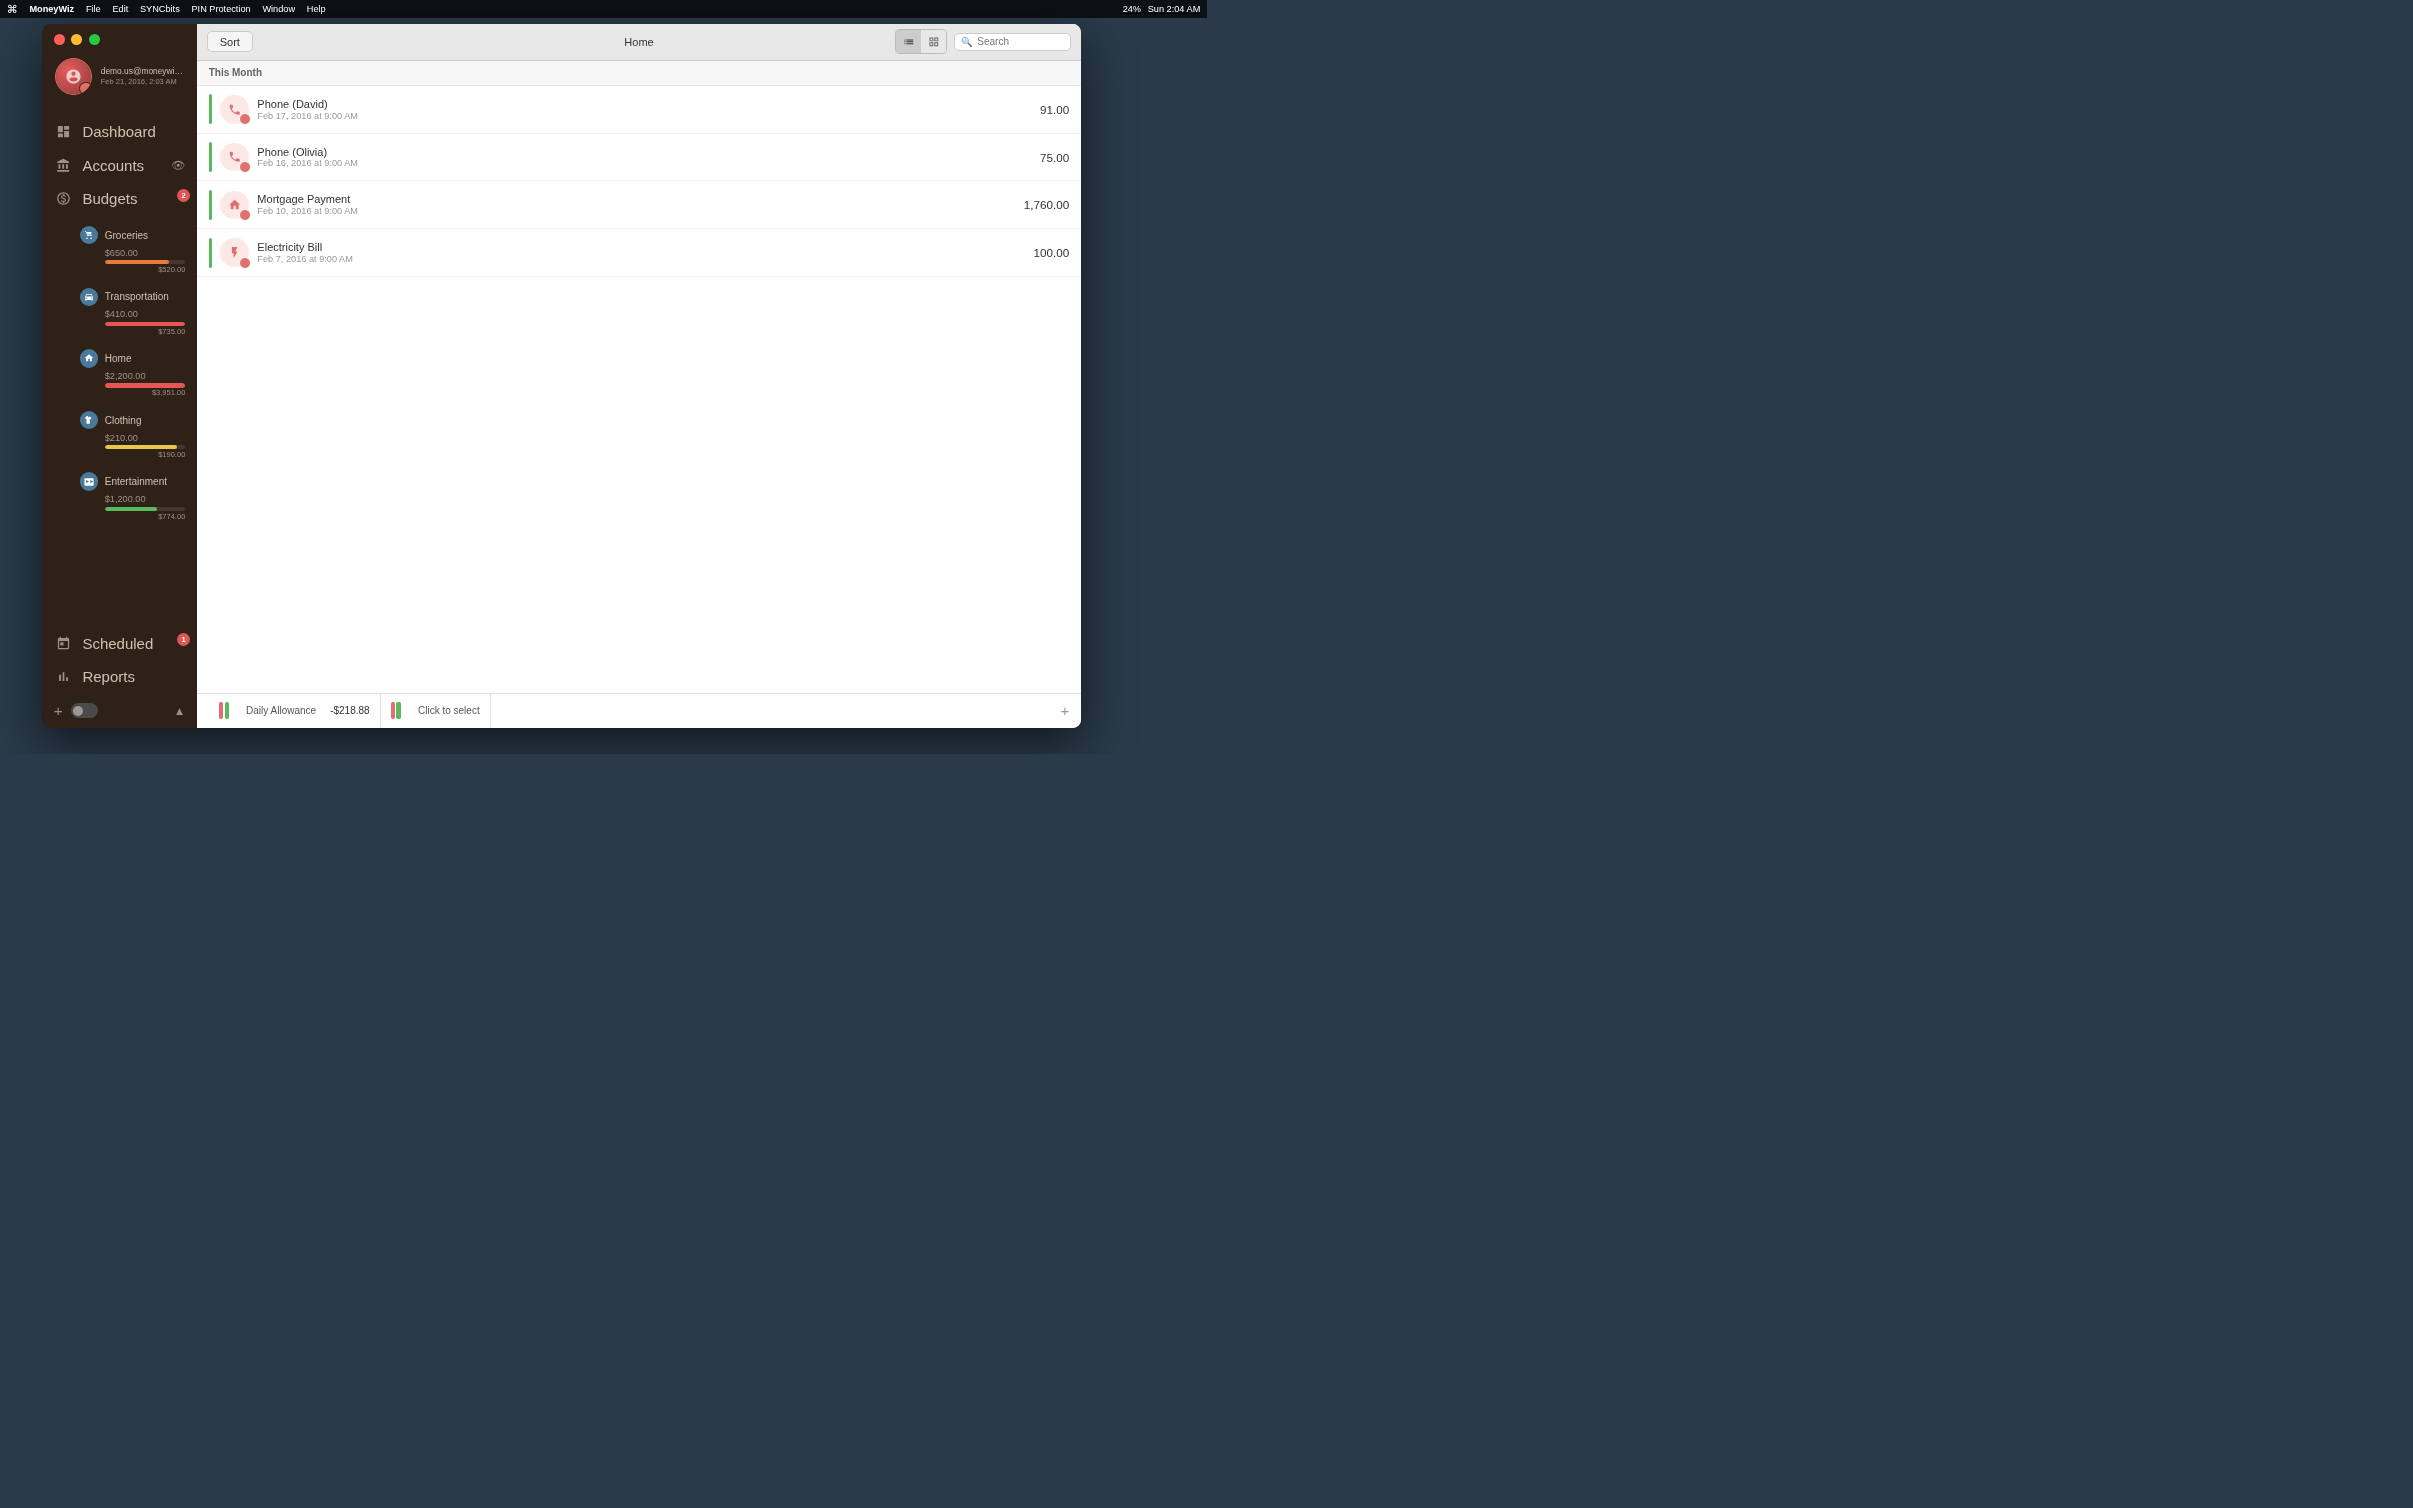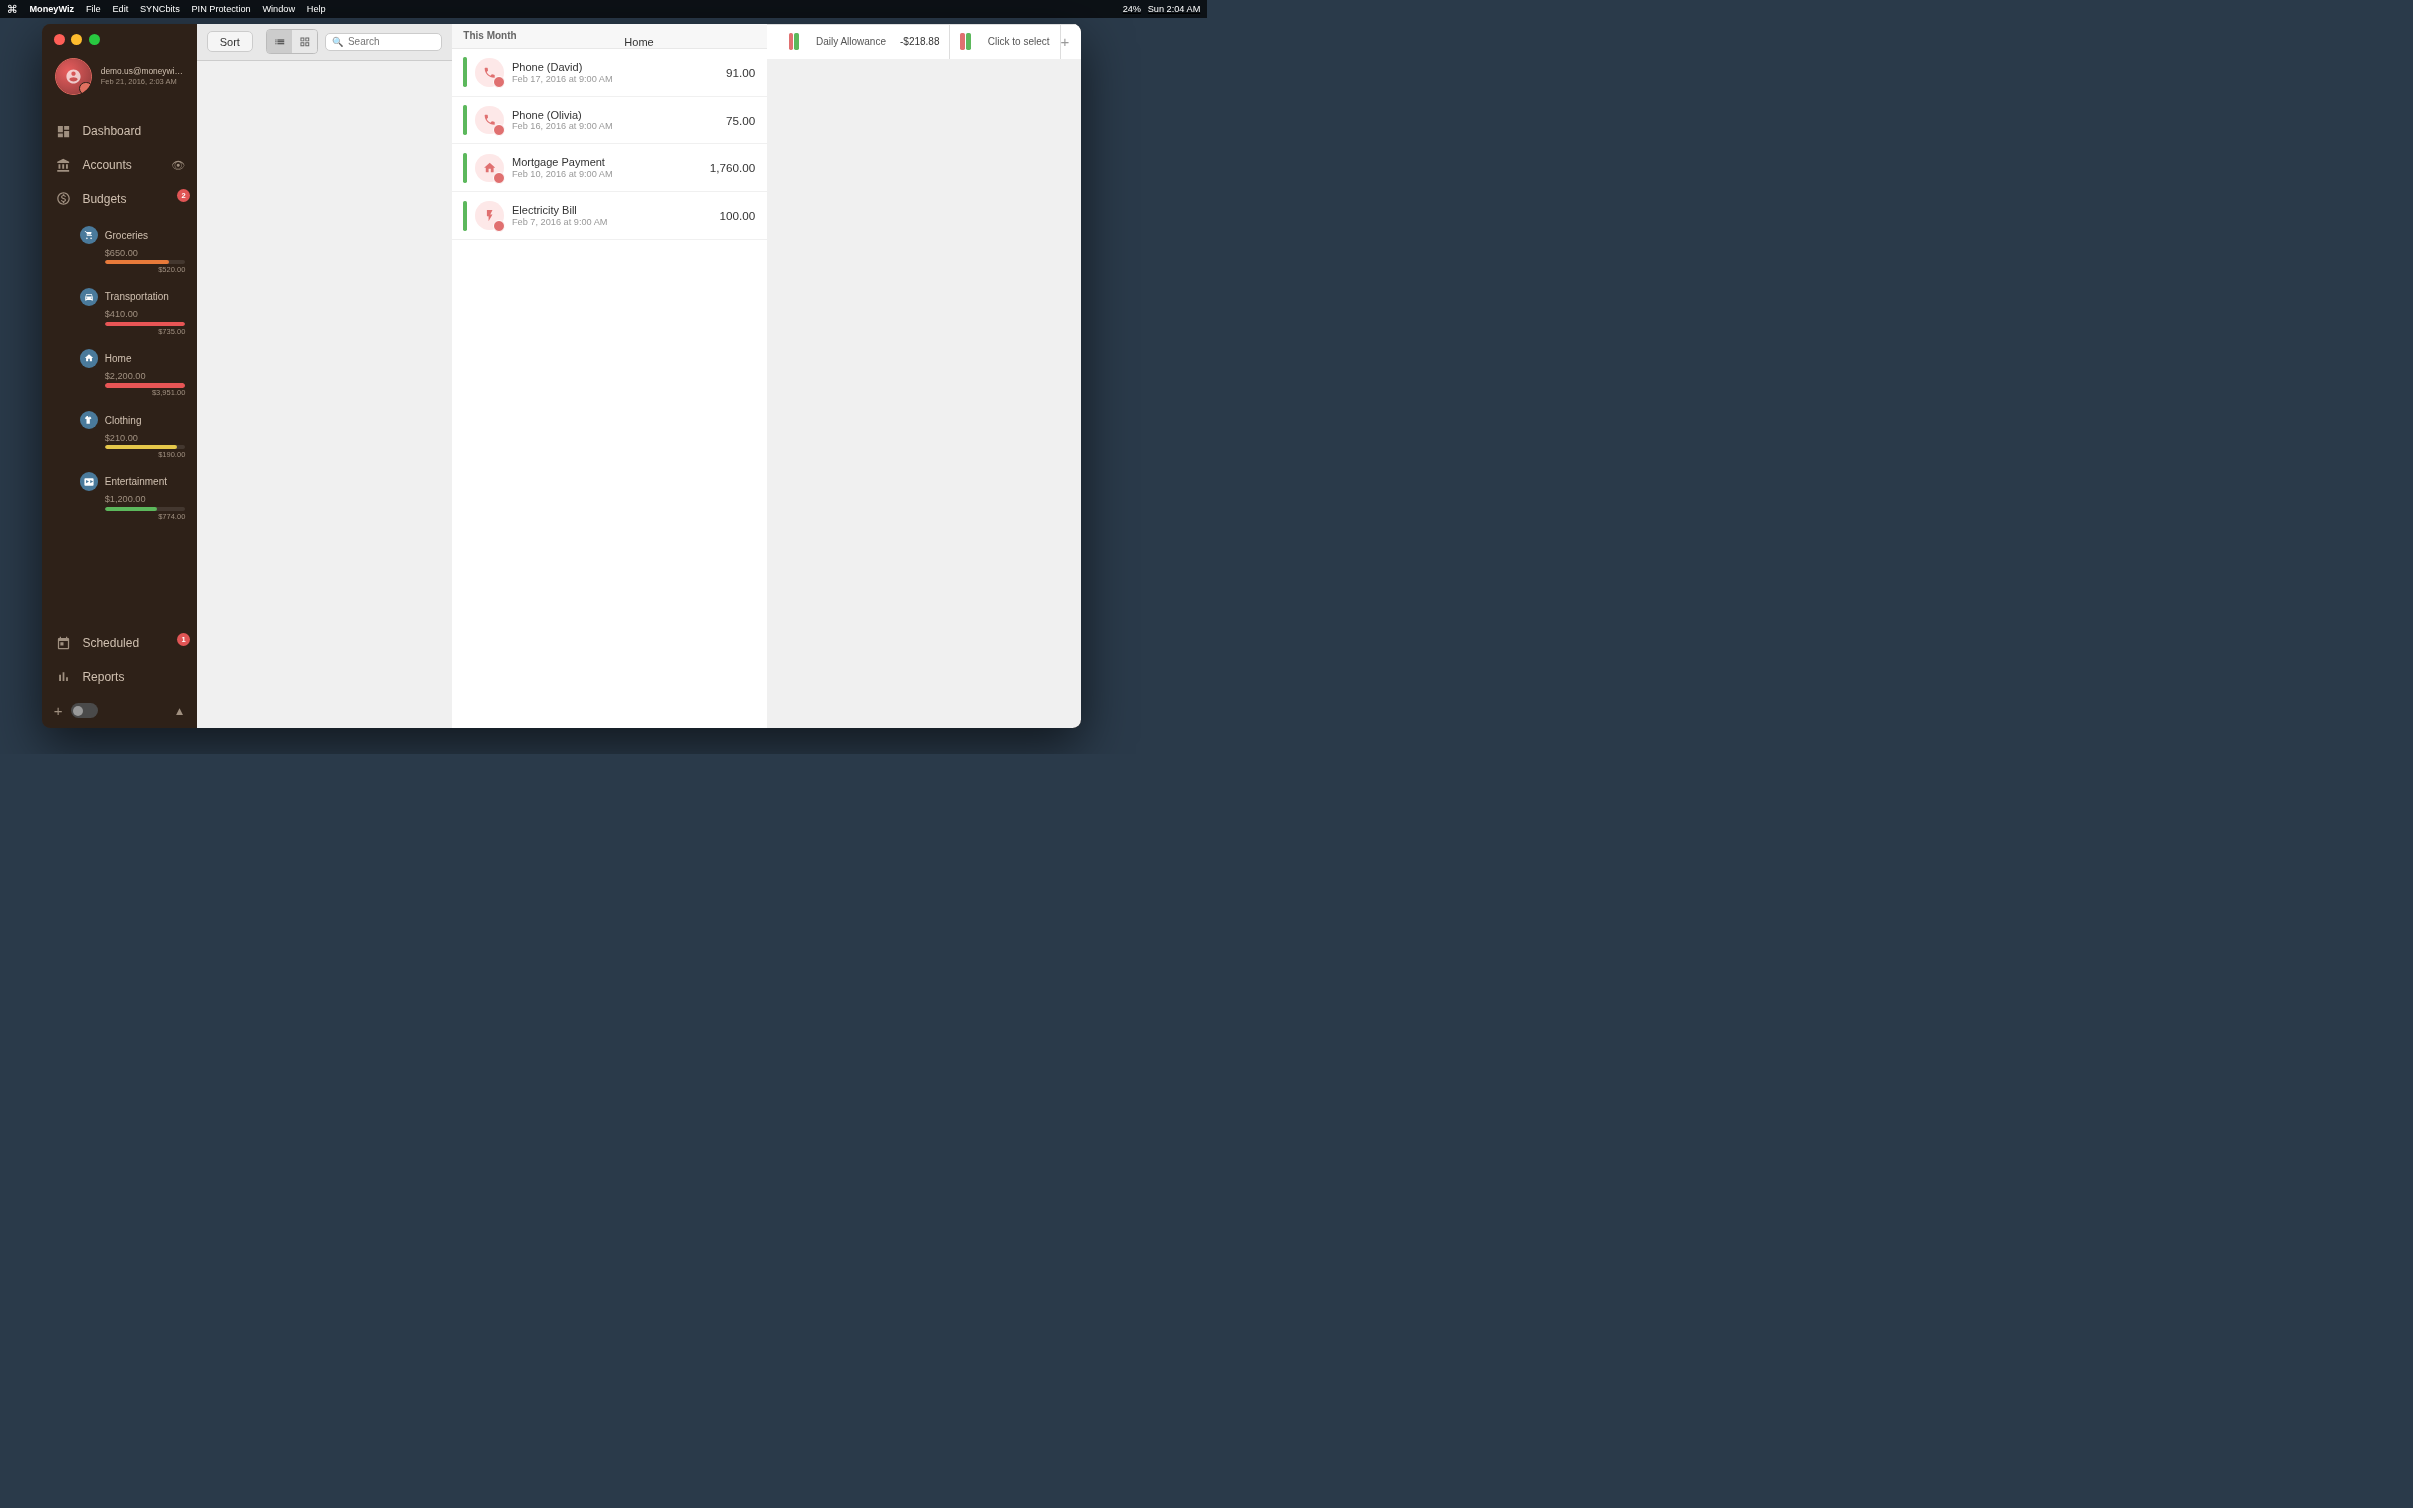--- a/index.html
+++ b/index.html
@@ -170,21 +170,21 @@
       height: 17px;
       color: #a09080;
       display: flex;
       align-items: center;
       justify-content: center;
       font-size: 13.4px;
       flex-shrink: 0;
     }
     .nav-label {
       color: #d0c0b0;
-      font-size: 12px;
+      font-size: 15px;
       font-weight: 500;
     }
     .nav-badge {
       position: absolute;
       right: 6.7px;
       top: 6.7px;
       width: 13.4px;
       height: 13.4px;
       border-radius: 50%;
       background: #e05555;
@@ -299,21 +299,21 @@
       color: #a09080;
       font-size: 11.7px;
       cursor: pointer;
     }
 
     
     .main-content {
       flex: 1;
       background: #f0f0f0;
       display: flex;
-      flex-direction: row;
+      flex-direction: column;
       position: relative;
     }
 
     
     .toolbar {
       height: 37px;
       background: #e8e8e8;
       border-bottom: 0.8px solid #ccc;
       display: flex;
       align-items: center;

